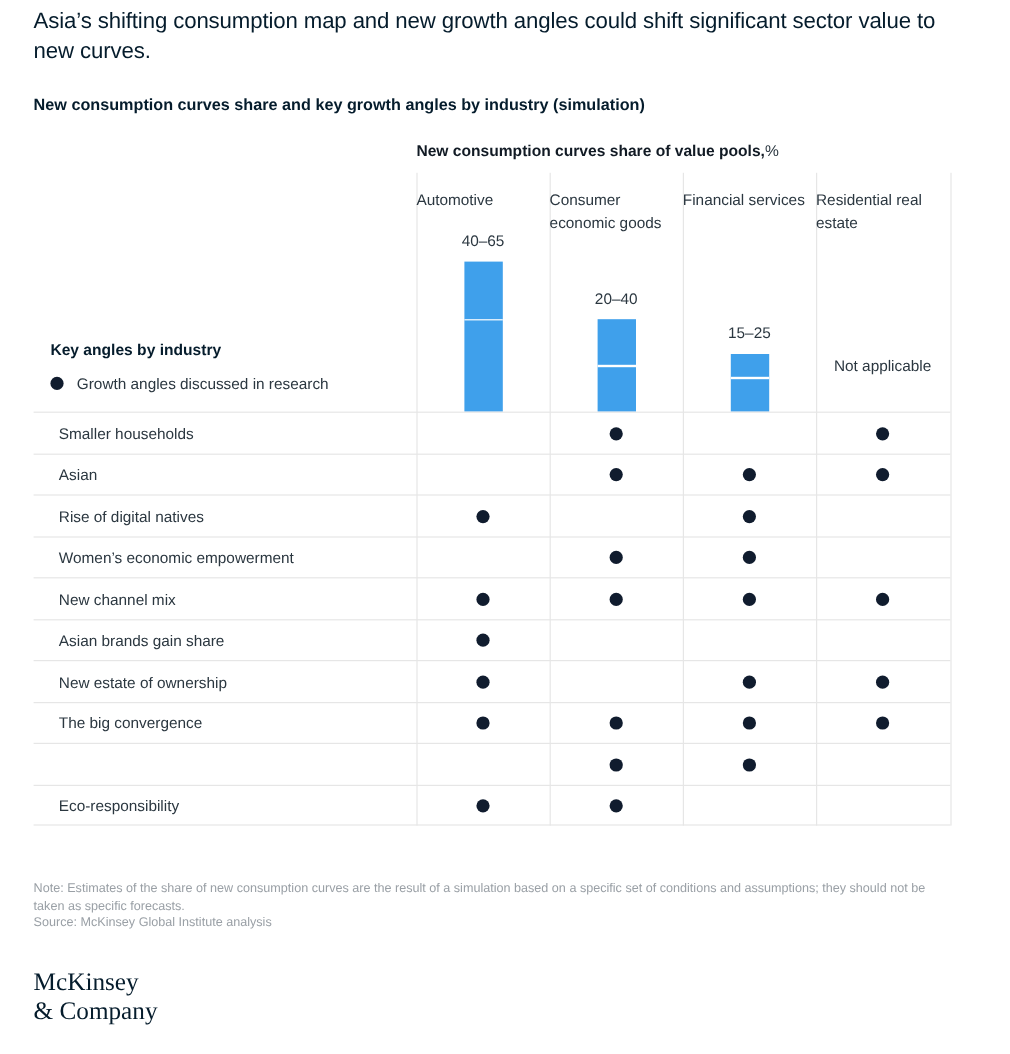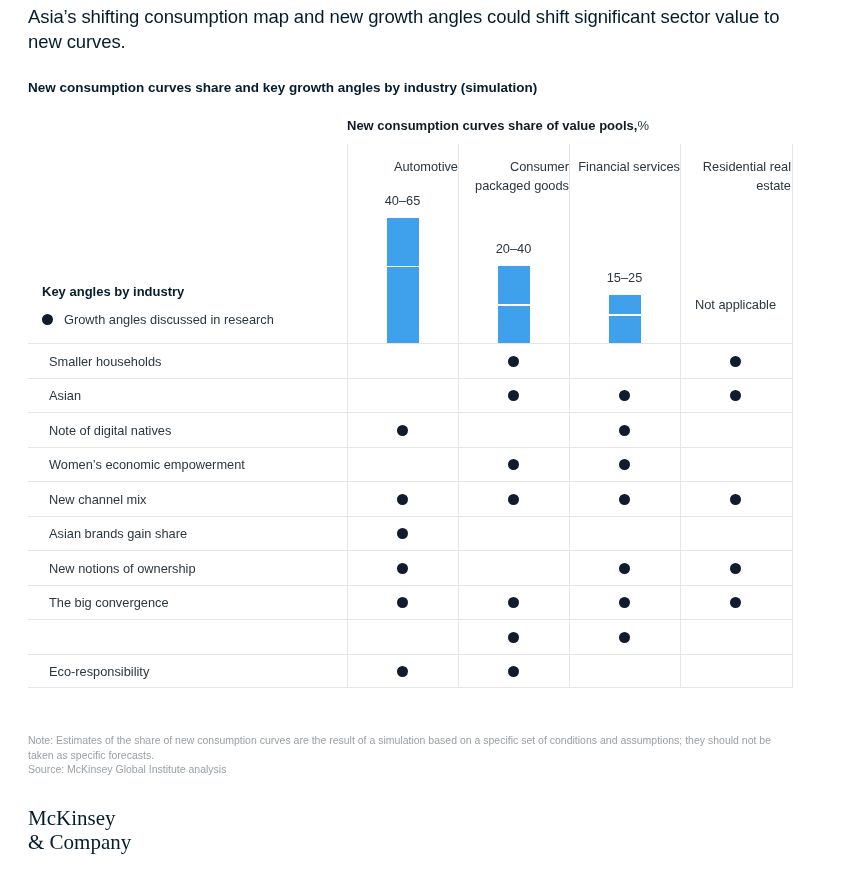--- a/index.html
+++ b/index.html
@@ -41,21 +41,21 @@
     position: absolute; top: 0; width: 1px; height: 544px;
     background: #e6e6e6;
   }
 
   
   .colhead {
     position: absolute; top: 0; height: 199px;
   }
   .colname {
     position: absolute; top: 14px; left: 0; width: 100%;
-    text-align: right; font-size: 12.8px; line-height: 18.5px;
+    text-align: left; font-size: 12.8px; line-height: 18.5px;
     color: #2b3740;
   }
   .barval {
     position: absolute; left: 0; width: 100%;
     text-align: center; font-size: 12.8px; color: #2b3740;
   }
   .na {
     position: absolute; left: 0; width: 100%;
     text-align: center; font-size: 12.8px; line-height: 18.5px; color: #2b3740;
   }
@@ -140,21 +140,21 @@
       <div class="vline" style="left: 652px;"></div>
       <div class="vline" style="left: 764px;"></div>
       <div class="colhead" style="left: 319px; width: 111px;">
         <div class="colname">Automotive</div>
         <div class="barval" style="top: 48.55px;">40–65</div>
         <div class="bar" style="left: 39.5px; top: 73.55px; height: 125.45px; background: rgb(63, 160, 235);">
           <div class="seg-split" style="top: 48.25px;"></div>
         </div>
       </div>
       <div class="colhead" style="left: 430px; width: 111px;">
-        <div class="colname">Consumer packaged goods</div>
+        <div class="colname">Consumer economic goods</div>
         <div class="barval" style="top: 96.8px;">20–40</div>
         <div class="bar" style="left: 39.5px; top: 121.8px; height: 77.2px; background: rgb(63, 160, 235);">
           <div class="seg-split" style="top: 38.6px;"></div>
         </div>
       </div>
       <div class="colhead" style="left: 541px; width: 111px;">
         <div class="colname">Financial services</div>
         <div class="barval" style="top: 125.75px;">15–25</div>
         <div class="bar" style="left: 39.5px; top: 150.75px; height: 48.25px; background: rgb(63, 160, 235);">
           <div class="seg-split" style="top: 19.3px;"></div>
@@ -182,21 +182,21 @@
           <span class="dot" style="background: rgb(16, 28, 46);"></span>
         </div>
         <div class="cell-dot" style="left: 541px; width: 111px;">
           <span class="dot" style="background: rgb(16, 28, 46);"></span>
         </div>
         <div class="cell-dot" style="left: 652px; width: 111px;">
           <span class="dot" style="background: rgb(16, 28, 46);"></span>
         </div>
       </div>
       <div class="row" style="top: 268px;">
-        <div class="row-label">Note of digital natives</div>
+        <div class="row-label">Rise of digital natives</div>
         <div class="cell-dot" style="left: 319px; width: 111px;">
           <span class="dot" style="background: rgb(16, 28, 46);"></span>
         </div>
         <div class="cell-dot" style="left: 430px; width: 111px;"></div>
         <div class="cell-dot" style="left: 541px; width: 111px;">
           <span class="dot" style="background: rgb(16, 28, 46);"></span>
         </div>
         <div class="cell-dot" style="left: 652px; width: 111px;"></div>
       </div>
       <div class="row" style="top: 302.5px;">
@@ -228,21 +228,21 @@
       <div class="row" style="top: 371.5px;">
         <div class="row-label">Asian brands gain share</div>
         <div class="cell-dot" style="left: 319px; width: 111px;">
           <span class="dot" style="background: rgb(16, 28, 46);"></span>
         </div>
         <div class="cell-dot" style="left: 430px; width: 111px;"></div>
         <div class="cell-dot" style="left: 541px; width: 111px;"></div>
         <div class="cell-dot" style="left: 652px; width: 111px;"></div>
       </div>
       <div class="row" style="top: 406px;">
-        <div class="row-label">New notions of ownership</div>
+        <div class="row-label">New estate of ownership</div>
         <div class="cell-dot" style="left: 319px; width: 111px;">
           <span class="dot" style="background: rgb(16, 28, 46);"></span>
         </div>
         <div class="cell-dot" style="left: 430px; width: 111px;"></div>
         <div class="cell-dot" style="left: 541px; width: 111px;">
           <span class="dot" style="background: rgb(16, 28, 46);"></span>
         </div>
         <div class="cell-dot" style="left: 652px; width: 111px;">
           <span class="dot" style="background: rgb(16, 28, 46);"></span>
         </div>

